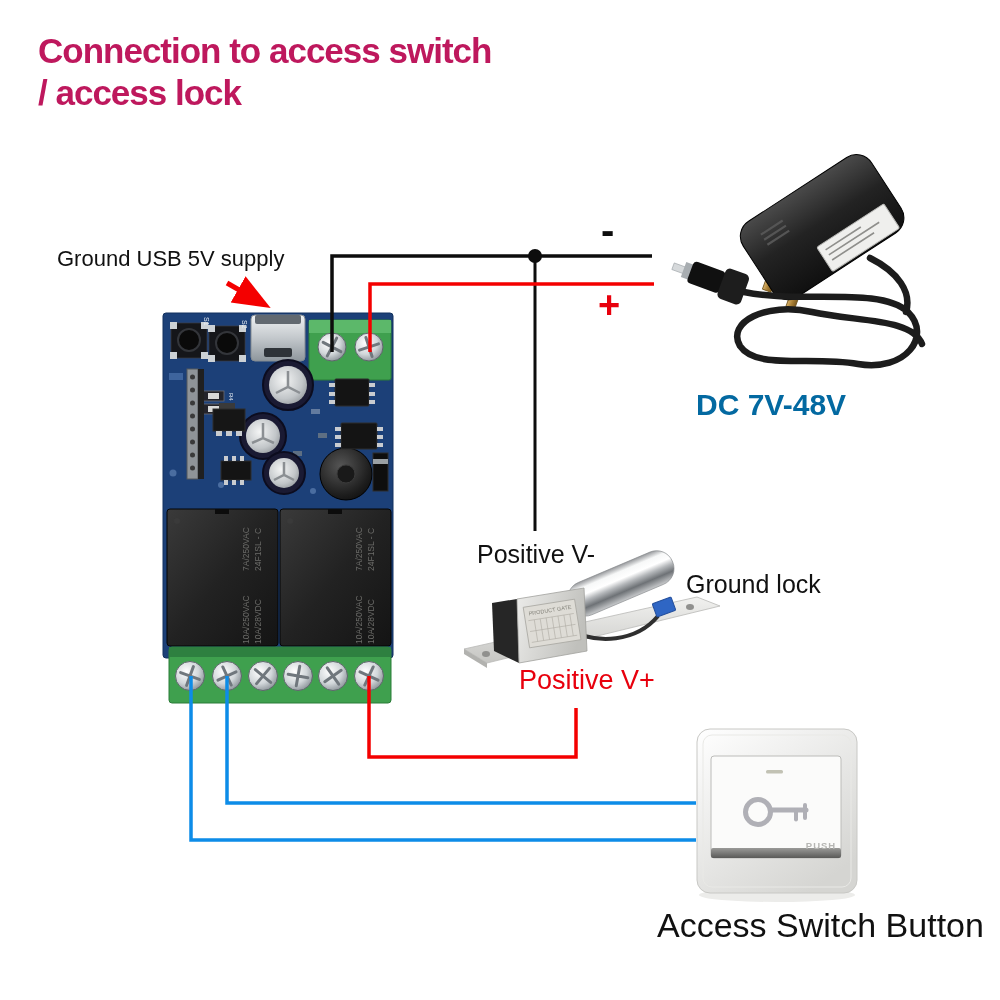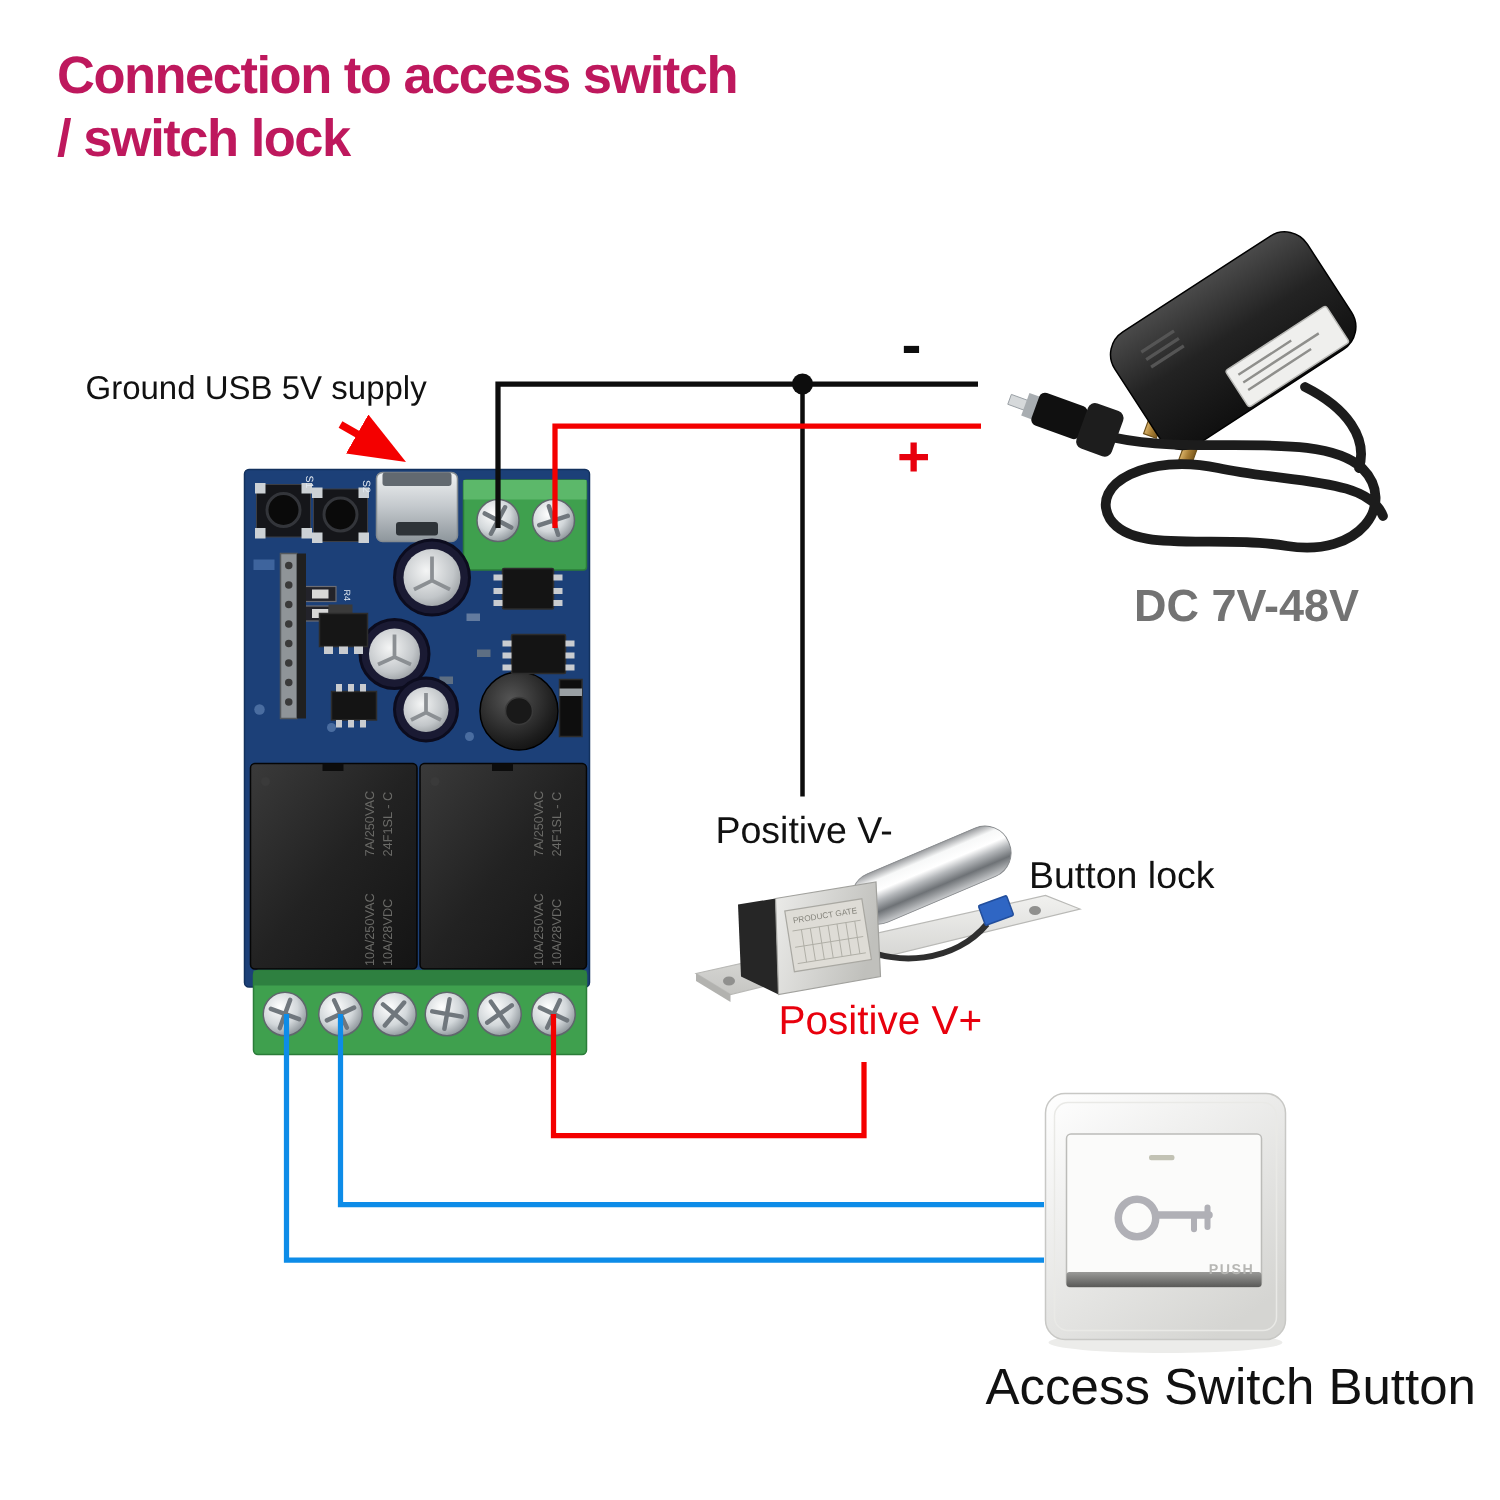--- a/index.html
+++ b/index.html
@@ -7,21 +7,21 @@
           font-family:"Liberation Sans",sans-serif;}
   .abs{position:absolute;}
   .title{left:38px;top:30px;font-size:35px;font-weight:700;color:#be185d;line-height:1.2;letter-spacing:-1px;z-index:6;}
   .lbl{position:absolute;color:#111;z-index:6;white-space:nowrap;}
   .lbl-usb{left:57px;top:246px;font-size:22px;}
   .lbl-minus{left:601px;top:208px;font-size:40px;font-weight:700;color:#0d0d0d;}
   .lbl-plus{left:598px;top:284px;font-size:38px;font-weight:700;color:#e8000d;}
   .lbl-neg{left:477px;top:540px;font-size:25px;}
   .lbl-gnd{left:686px;top:570px;font-size:25px;}
   .lbl-pos{left:519px;top:665px;font-size:27px;color:#e8000d;}
-  .lbl-dc{left:756px;top:388px;font-size:30px;font-weight:700;color:#737373;}
+  .lbl-dc{left:696px;top:388px;font-size:30px;font-weight:700;color:#0369a1;}
   .lbl-asb{left:657px;top:906px;font-size:34px;}
   svg#diagram{position:absolute;left:0;top:0;z-index:2;}
 </style>
 </head>
 <body>
 
 <div class="canvas">
 
   <svg id="diagram" width="1000" height="1000" viewBox="0 0 1000 1000">
     <defs>
@@ -342,24 +342,24 @@
       <path d="M370,352 V284 H654" stroke="#f40000" stroke-width="3.5"></path>
       <path d="M369,676 V757 H576 V708" stroke="#f40000" stroke-width="3.5"></path>
       <path d="M191,676 V840 H696" stroke="#0d8ce8" stroke-width="3.5"></path>
       <path d="M227,676 V803 H696" stroke="#0d8ce8" stroke-width="3.5"></path>
       <path d="M227,283 L262,303" stroke="#f40000" stroke-width="5" marker-end="url(#arrowR)"></path>
     </g>
   </svg>
 
   <div class="abs title">
     <div>Connection to access switch</div>
-    <div>/ switch lock</div>
+    <div>/ access lock</div>
   </div>
   <div class="lbl lbl-usb">Ground USB 5V supply</div>
   <div class="lbl lbl-minus">-</div>
   <div class="lbl lbl-plus">+</div>
   <div class="lbl lbl-neg">Positive V-</div>
-  <div class="lbl lbl-gnd">Button lock</div>
+  <div class="lbl lbl-gnd">Ground lock</div>
   <div class="lbl lbl-pos">Positive V+</div>
   <div class="lbl lbl-dc">DC 7V-48V</div>
   <div class="lbl lbl-asb">Access Switch Button</div>
 
 </div>
 
 </body></html>

